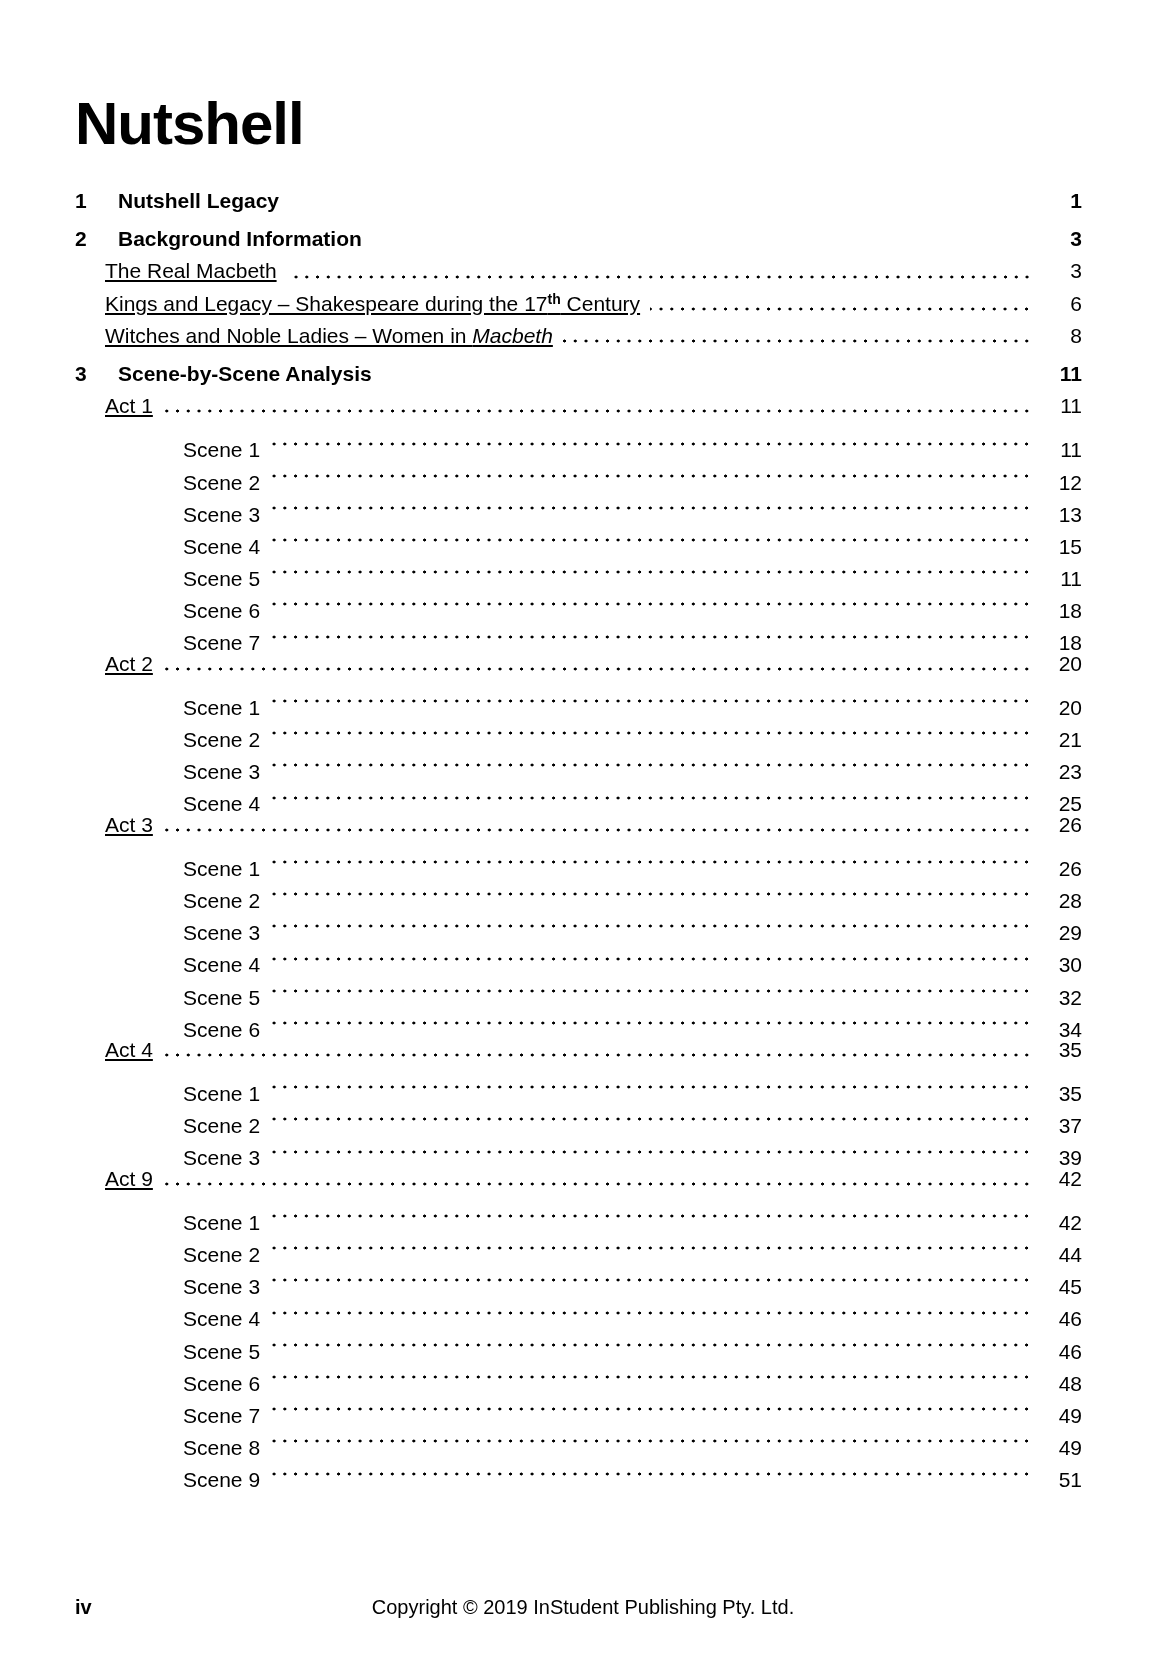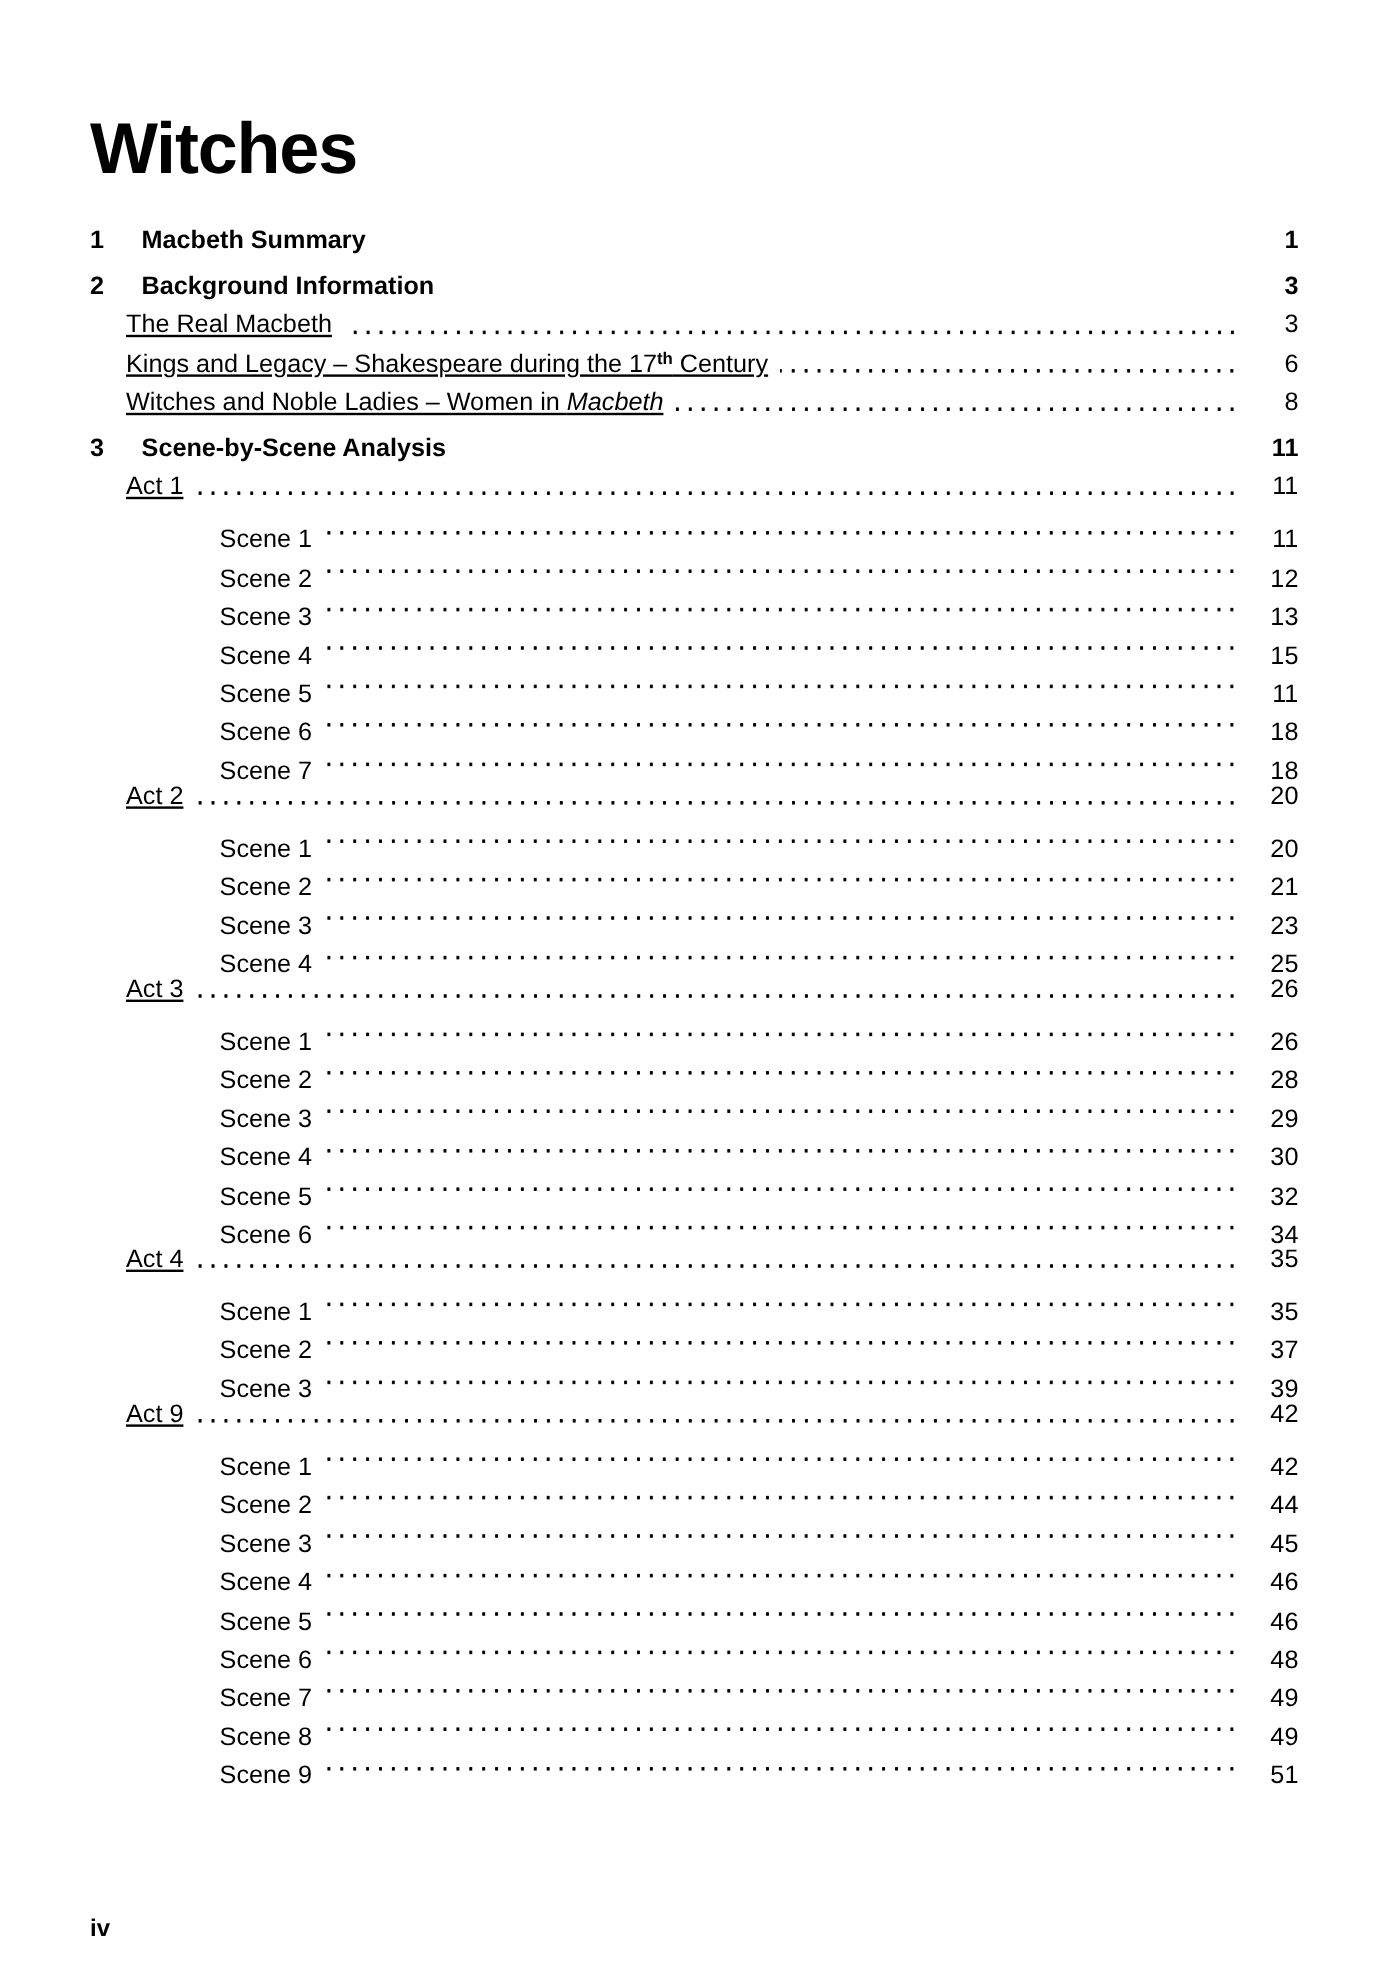--- a/index.html
+++ b/index.html
@@ -74,25 +74,25 @@
   .footer .page-label {
     position: absolute;
     left: 75px; top: 0;
     font-weight: bold;
   }
 </style>
 </head>
 <body>
 
 <div class="page">
-  <h1 class="doc-title">Witches</h1>
+  <h1 class="doc-title">Nutshell</h1>
   <div class="toc" id="toc-rows">
       <div class="row lvl-chapter">
         <span class="num">1</span>
-        <span class="label"><span>Macbeth Summary</span></span>
+        <span class="label"><span>Nutshell Legacy</span></span>
         <span class="leader"></span>
         <span class="pagenum">1</span>
       </div>
       <div class="row lvl-chapter">
         <span class="num">2</span>
         <span class="label"><span>Background Information</span></span>
         <span class="leader"></span>
         <span class="pagenum">3</span>
       </div>
       <div class="row lvl-section">
@@ -284,13 +284,14 @@
       <div class="row lvl-scene">
         <span class="label"><span>Scene 9</span></span>
         <span class="leader dotted"></span>
         <span class="pagenum">51</span>
       </div>
     </div>
 </div>
 
 <div class="footer">
   <span class="page-label">iv</span>
+  <span class="copyright">Copyright © 2019 InStudent Publishing Pty. Ltd.</span>
 </div>
 
 </body></html>

